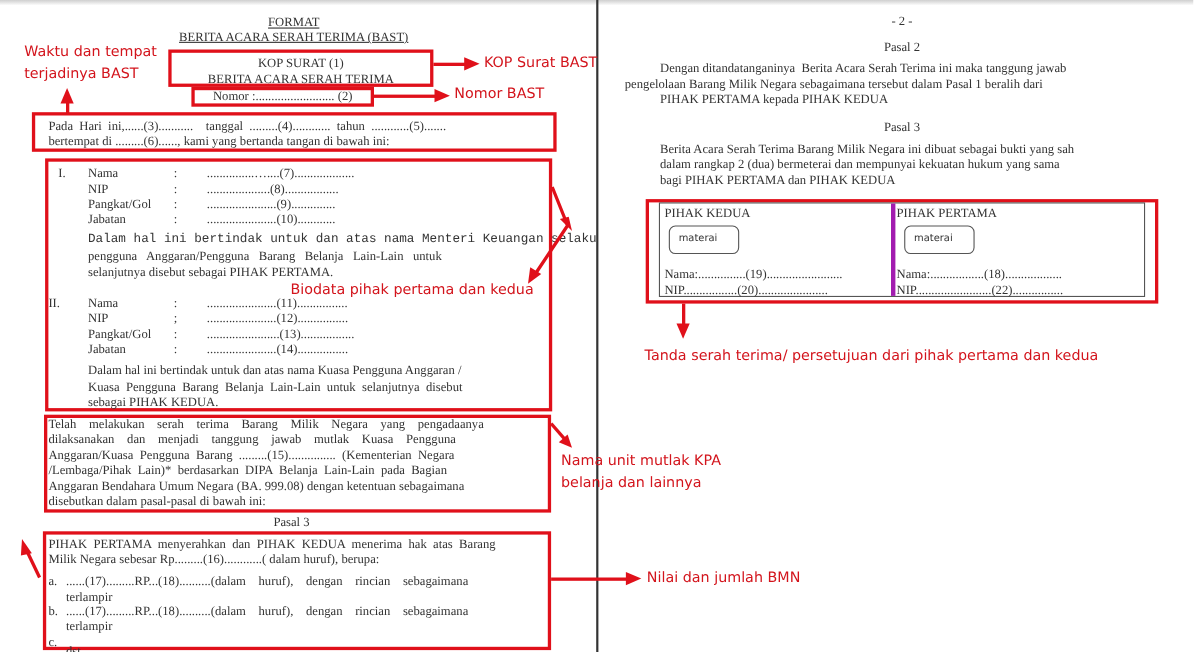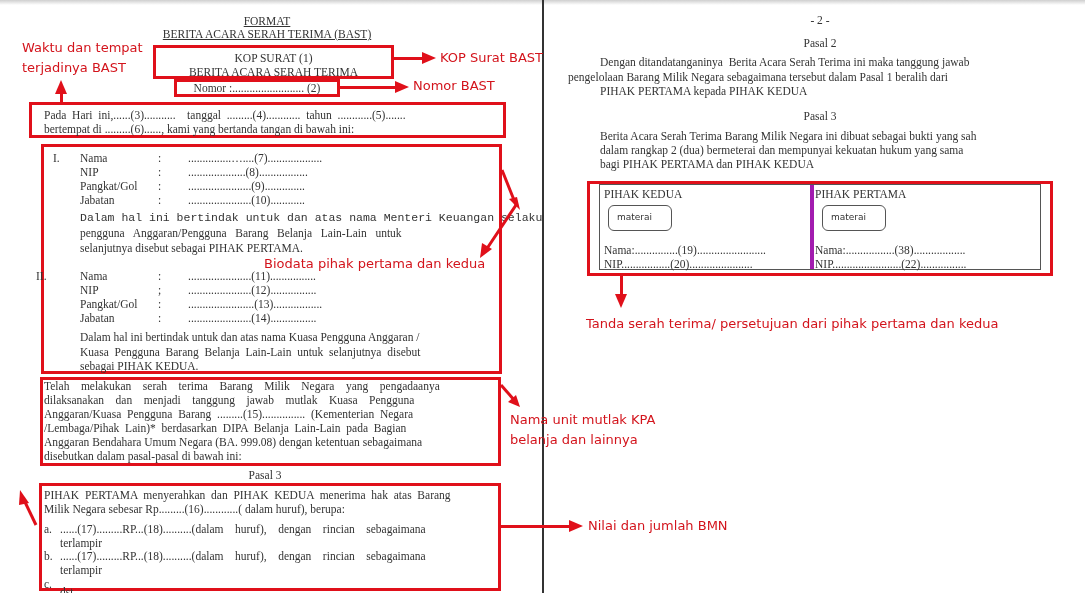--- a/index.html
+++ b/index.html
@@ -68,21 +68,21 @@
     <div class="row doc" style="left:80px;top:193px;">Jabatan</div>
     <div class="row doc" style="left:158px;top:193px;">:</div>
     <div class="row doc" style="left:188px;top:193px;">......................(10)............</div>
 
     <div class="abs doc" style="left:80px;top:211px;width:405px;white-space:pre;font-family:Liberation Mono, monospace;">Dalam hal ini bertindak untuk dan atas nama Menteri Keuangan selaku</div>
     <div class="abs doc" style="left:80px;top:226px;width:405px;white-space:pre;">pengguna   Anggaran/Pengguna   Barang   Belanja   Lain-Lain   untuk</div>
     <div class="abs doc" style="left:80px;top:241px;width:405px;">selanjutnya disebut sebagai PIHAK PERTAMA.</div>
   </div>
 
   <div>
-    <div class="abs doc" style="left:36px;top:269px;">II.</div>
+    <div class="abs doc" style="left:44px;top:269px;">II.</div>
     <div class="row doc" style="left:80px;top:269px;">Nama</div>
     <div class="row doc" style="left:158px;top:269px;">:</div>
     <div class="row doc" style="left:188px;top:269px;">......................(11)................</div>
     <div class="row doc" style="left:80px;top:283px;">NIP</div>
     <div class="row doc" style="left:158px;top:283px;">;</div>
     <div class="row doc" style="left:188px;top:283px;">......................(12)................</div>
     <div class="row doc" style="left:80px;top:297px;">Pangkat/Gol</div>
     <div class="row doc" style="left:158px;top:297px;">:</div>
     <div class="row doc" style="left:188px;top:297px;">.......................(13).................</div>
     <div class="row doc" style="left:80px;top:311px;">Jabatan</div>
@@ -140,21 +140,21 @@
   <div class="sigtable" style="left:599px;top:184px;width:442px;height:86px;">
     <div class="sigcol" style="left:0;width:210px;border-right:4px solid #a21caf;">
       <div class="abs doc" style="left:4px;top:2px;">PIHAK KEDUA</div>
       <div class="materai" style="left:8px;top:20px;">materai</div>
       <div class="abs doc" style="left:4px;top:58px;white-space:nowrap;">Nama:...............(19)........................</div>
       <div class="abs doc" style="left:4px;top:72px;white-space:nowrap;">NIP.................(20)......................</div>
     </div>
     <div class="sigcol" style="left:211px;width:230px;">
       <div class="abs doc" style="left:4px;top:2px;">PIHAK PERTAMA</div>
       <div class="materai" style="left:11px;top:20px;">materai</div>
-      <div class="abs doc" style="left:4px;top:58px;white-space:nowrap;">Nama:.................(38)..................</div>
+      <div class="abs doc" style="left:4px;top:58px;white-space:nowrap;">Nama:.................(18)..................</div>
       <div class="abs doc" style="left:4px;top:72px;white-space:nowrap;">NIP........................(22)................</div>
     </div>
   </div>
 </div>
 
 <div>
 
   <div class="ann" style="left:22px;top:38px;">Waktu dan tempat</div>
   <div class="ann" style="left:22px;top:58px;">terjadinya BAST</div>
   <div class="vline" style="left:60px;top:90px;height:13px;"></div>

